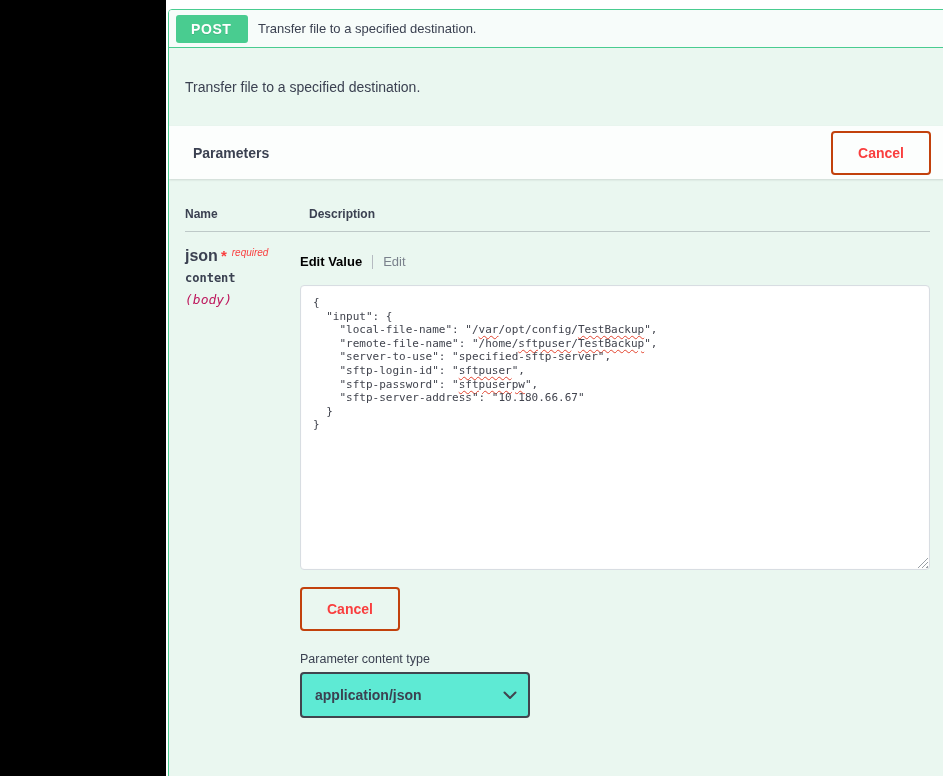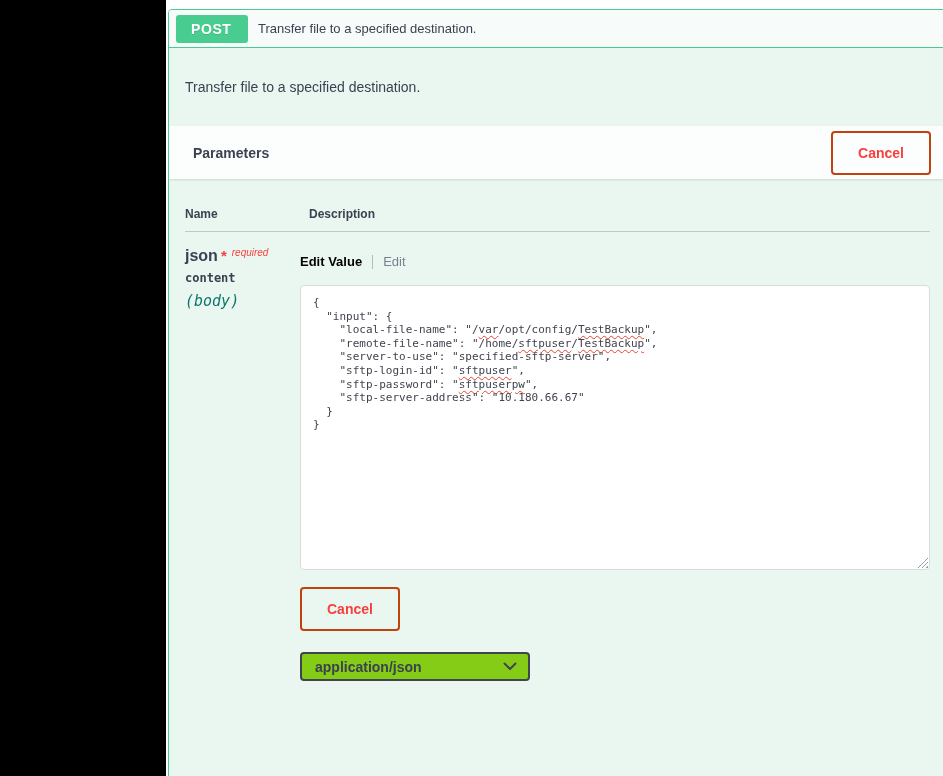--- a/index.html
+++ b/index.html
@@ -58,21 +58,21 @@
     display:flex; padding:28px 0 10px; border-bottom:1px solid rgba(59,65,81,.25);gap:9px;
   }
   .th { font-size:12px; font-weight:bold; color:#3b4151; }
   .th-name { width:115px; }
   .trow { display:flex; padding-top:15px; }
   .col-name { width:115px; }
   .param-name { font-size:16px; font-weight:bold; color:#3b4151; }
   .param-star { color:#f93e3e; font-weight:bold; font-size:15px; margin-left:3px; }
   .param-required { color:#f93e3e; font-size:10px; position:relative; top:-5px; margin-left:5px;font-style:italic; }
   .param-type { font-family:"DejaVu Sans Mono", monospace; font-size:12px; font-weight:bold; color:#3b4151; margin-top:6px; }
-  .param-in { font-family:"DejaVu Sans Mono", monospace; font-size:15px; font-style:italic; color:#0f766e; margin-top:7px; }
+  .param-in { font-family:"DejaVu Sans Mono", monospace; font-size:13px; font-style:italic; color:#be185d; margin-top:7px; }
 
   .col-desc { flex:1; max-width:630px; }
   .tabs { display:flex; align-items:center; margin-top:7px; }
   .tab { font-size:13px; color:#7a818c; cursor:pointer; }
   .tab.active { font-weight:bold; color:#000000; cursor:default; }
   .tab-sep { width:1px; height:14px; background:#b5bac1; margin:0 10px; }
 
   .body-editor {
     margin-top:16px; width:630px; height:285px; background:#fff;
     border:1px solid #d8dde2; border-radius:4px; padding:10px 12px;
@@ -94,22 +94,22 @@
     background:repeating-linear-gradient(135deg, transparent 0 2px, #9aa0a6 2px 3px);
     clip-path:polygon(100% 0, 0 100%, 100% 100%);
     cursor:nwse-resize;
   }
 
   .btn-cancel-editor { margin-top:17px; display:inline-block; }
 
   .content-type { margin-top:21px; }
   .content-type label { display:block; font-size:12.5px; color:#3b4151; margin-bottom:6px; }
   .select {
-    width:230px; height:29px; border:2px solid #41444e; border-radius:4px;
-    background:#84cc16; display:flex; align-items:center; justify-content:space-between;
+    width:230px; height:46px; border:2px solid #41444e; border-radius:4px;
+    background:#5eead4; display:flex; align-items:center; justify-content:space-between;
     padding:0 11px 0 13px; cursor:pointer;
   }
   .select-value { font-size:14px; font-weight:bold; color:#3b4151; }
 
   .execute-wrapper { padding:52px 14px 20px 16px; }
   .btn-execute {
     display:block; width:100%; height:37px; background:#4990e2; border:none;
     border-radius:4px; color:#fff; font-weight:bold; font-size:14px;
     font-family:"Liberation Sans", sans-serif; cursor:pointer;
     text-shadow:0 1px 0 rgba(0,0,0,.1);
@@ -169,20 +169,21 @@
     "sftp-password": "<span class="sq">sftpuserpw</span>",
     "sftp-server-address": "10.180.66.67"
   }
 }</pre>
           <span class="resize-handle"></span>
         </div>
 
         <button class="btn-cancel btn-cancel-editor">Cancel</button>
 
         <div class="content-type">
+          <label>Parameter content type</label>
           <div class="select">
             <span class="select-value">application/json</span>
             <svg width="14" height="9" viewBox="0 0 14 9" aria-hidden="true">
               <path d="M1.5 1.5 L7 7 L12.5 1.5" stroke="#41444e" stroke-width="2" fill="none" stroke-linecap="round" stroke-linejoin="round"></path>
             </svg>
           </div>
         </div>
       </div>
     </div>
   </div>

